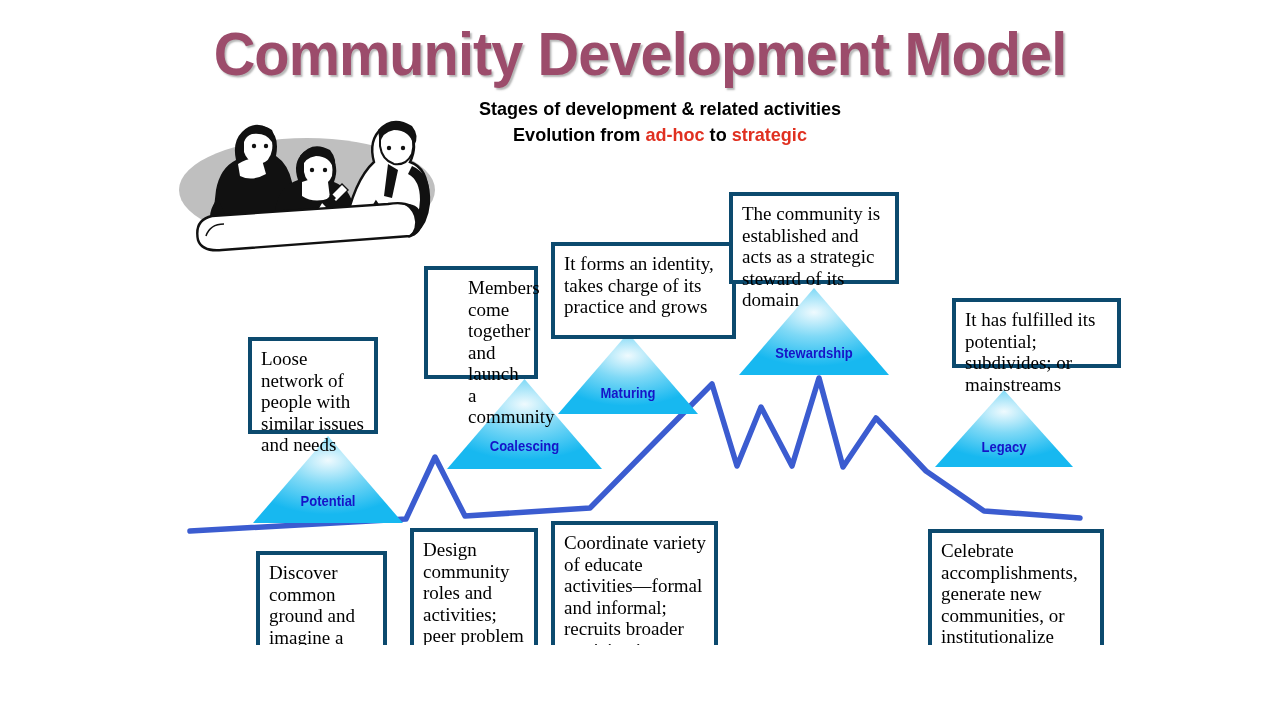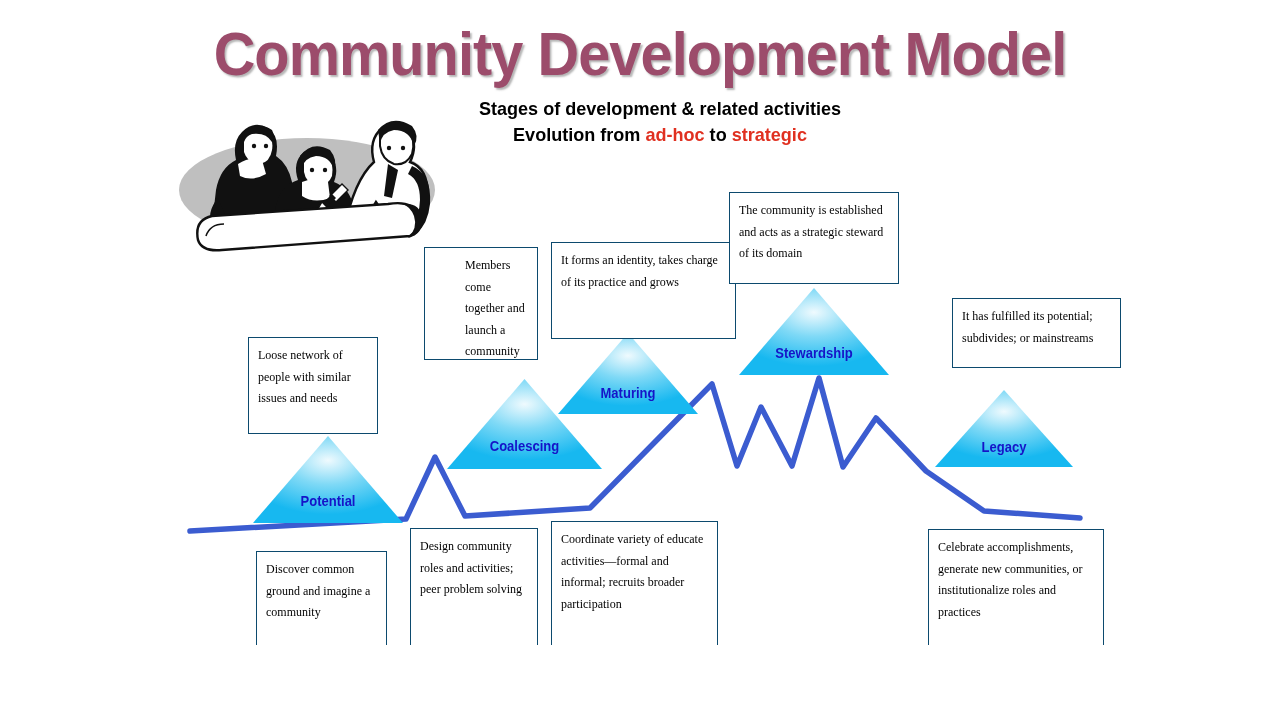--- a/index.html
+++ b/index.html
@@ -82,24 +82,24 @@
     font-size: 14px;
     color: #1514C8;
     transform: scaleX(0.93);
     transform-origin: 50% 50%;
     white-space: nowrap;
   }
   
   .tbox {
     position: absolute;
     box-sizing: border-box;
-    border: 1px solid #0c4a6e;
+    border: 4px solid #0c4a6e;
     background: #ffffff;
     font-family: "Liberation Serif", serif;
-    font-size: 12px;
+    font-size: 19px;
     line-height: 21.5px;
     color: #000000;
     padding: 7px 8px 6px 9px;
   }
   
   #credit {
     position: absolute;
     left: 248px;
     top: 692px;
     font-family: "Liberation Sans", sans-serif;
@@ -226,21 +226,21 @@
             <stop offset="45%" stop-color="#7FD9F6"></stop>
             <stop offset="100%" stop-color="#17B8F0"></stop>
       </radialGradient>
         </defs>
       <polygon points="69,0 138,77 0,77" fill="url(#g4)"></polygon>
     </svg>
     <div class="tri-label" style="top: 49px;">Legacy</div>
   </div>
 
   <div class="tbox" style="left: 248px; top: 337px; width: 130px; height: 97px;">Loose network of people with similar issues and needs</div>
-  <div class="tbox" style="left: 424px; top: 247px; width: 114px; height: 113px; padding-left: 40px;">Members come together and launch a community</div>
+  <div class="tbox" style="left: 424px; top: 266px; width: 114px; height: 113px; padding-left: 40px;">Members come together and launch a community</div>
   <div class="tbox" style="left: 551px; top: 242px; width: 185px; height: 97px;">It forms an identity, takes charge of its practice and grows</div>
   <div class="tbox" style="left: 729px; top: 192px; width: 170px; height: 92px;">The community is established and acts as a strategic steward of its domain</div>
   <div class="tbox" style="left: 952px; top: 298px; width: 169px; height: 70px;">It has fulfilled its potential; subdivides; or mainstreams</div>
 
   <div class="tbox" style="left: 256px; top: 551px; width: 131px; height: 121px;">Discover common ground and imagine a community</div>
   <div class="tbox" style="left: 410px; top: 528px; width: 128px; height: 132px;">Design community roles and activities; peer problem solving</div>
   <div class="tbox" style="left: 551px; top: 521px; width: 167px; height: 139px;">Coordinate variety of educate activities—formal and informal; recruits broader participation</div>
   <div class="tbox" style="left: 928px; top: 529px; width: 176px; height: 139px;">Celebrate accomplishments, generate new communities, or institutionalize roles and practices</div>
 
   <div id="credit">© William Snyder &amp; Etienne Wenger</div>

